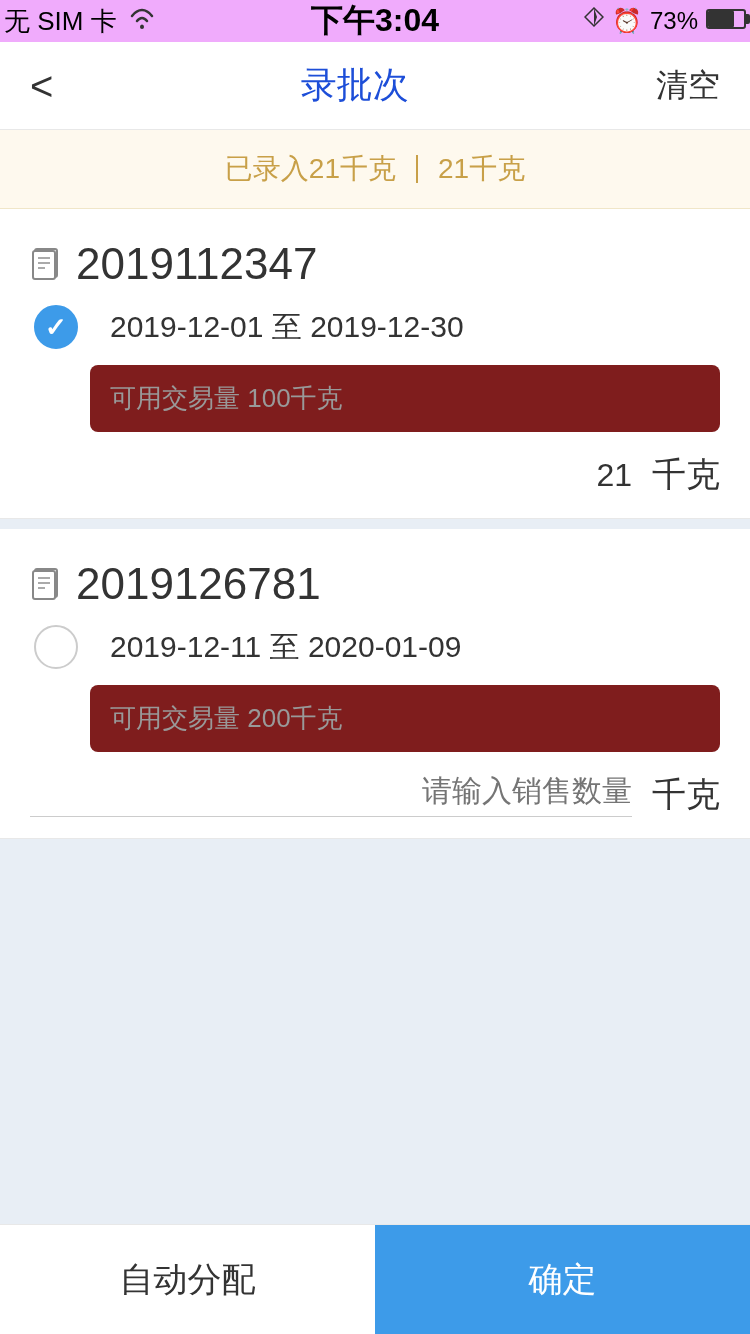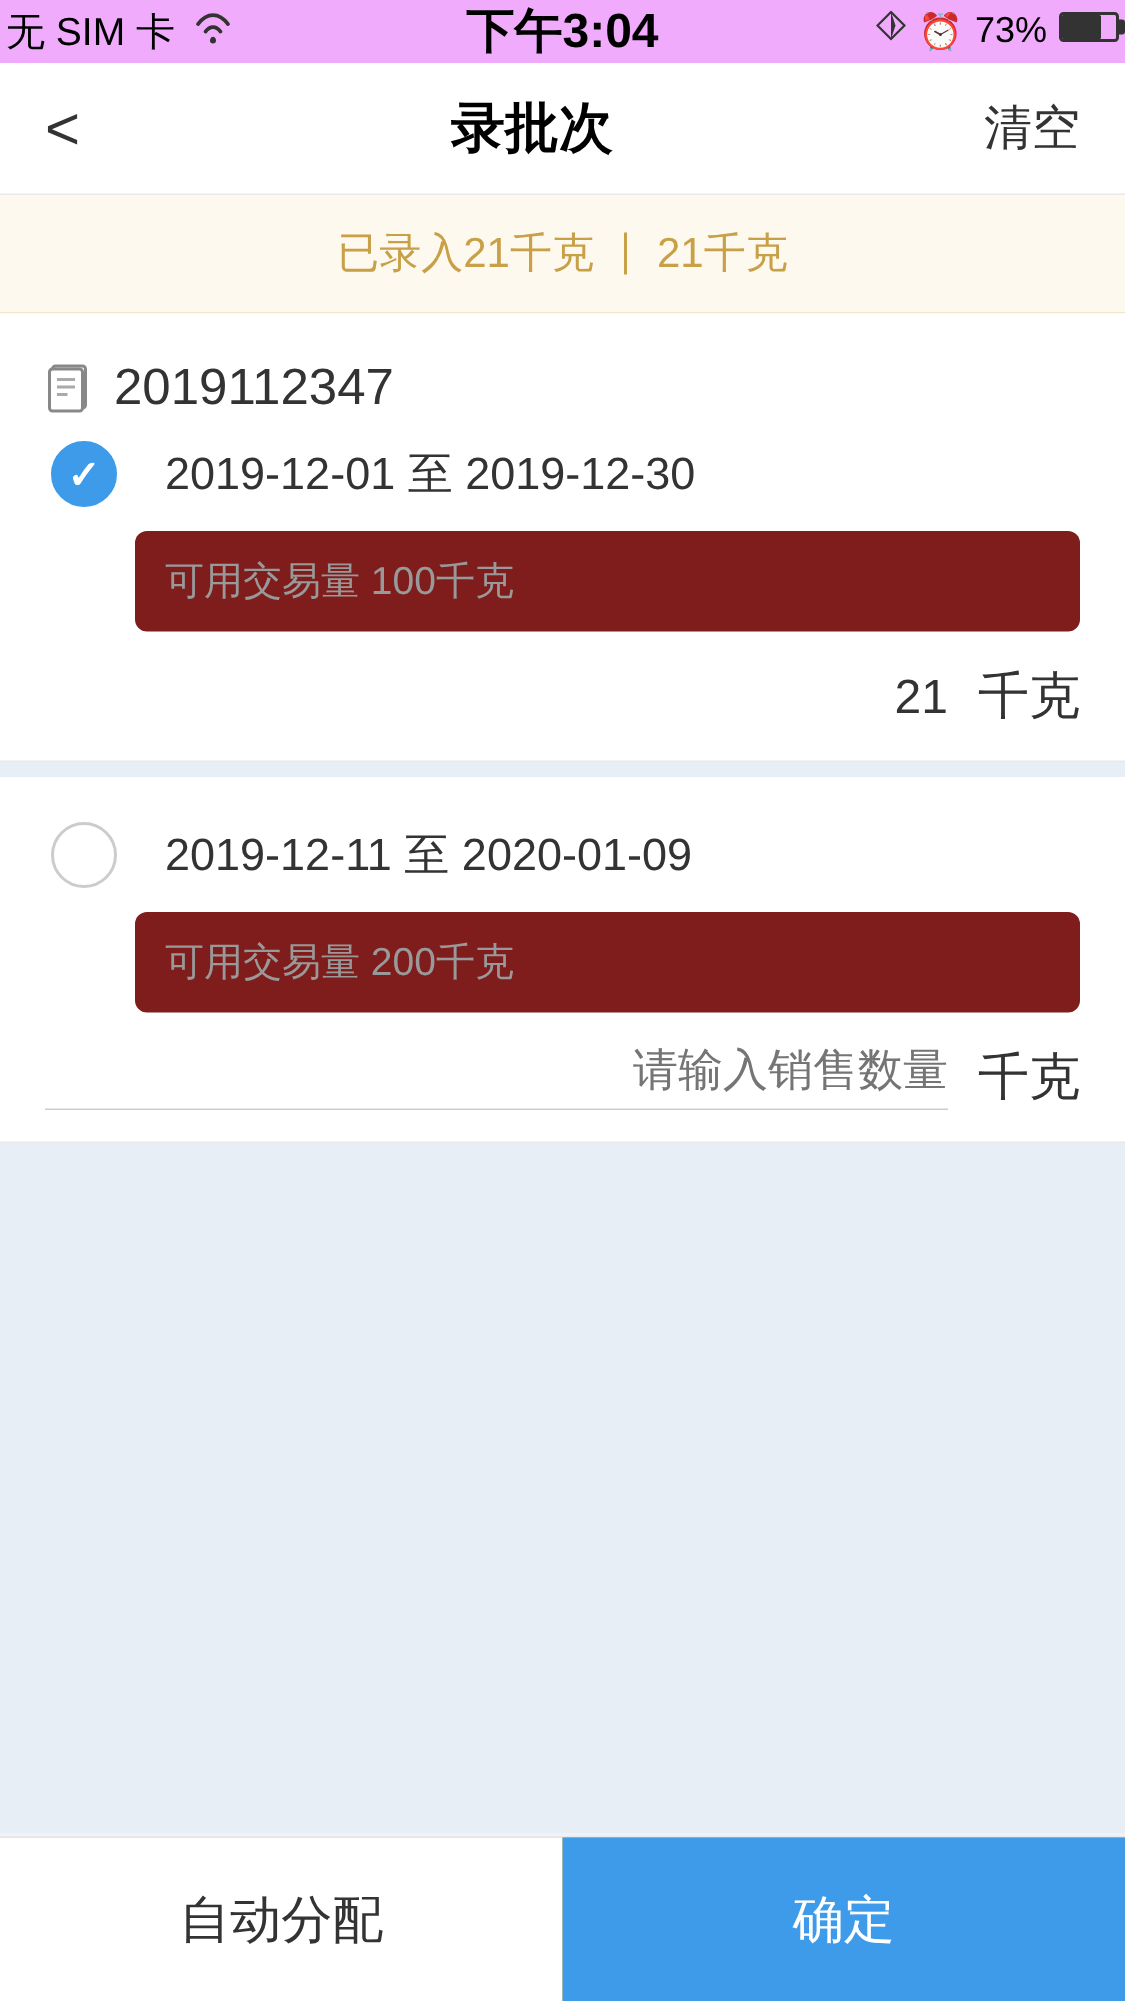--- a/index.html
+++ b/index.html
@@ -81,22 +81,22 @@
       border-bottom: 1px solid #e8e8e8;
     }
     .nav-back {
       font-size: 40px;
       color: #333;
       cursor: pointer;
       line-height: 1;
     }
     .nav-title {
       font-size: 36px;
-      font-weight: 700;
-      color: #000000;
+      font-weight: 400;
+      color: #1d4ed8;
     }
     .nav-clear {
       font-size: 32px;
       color: #333;
       cursor: pointer;
     }
 
     
     .info-banner {
       width: 100%;
@@ -143,21 +143,21 @@
 
     .batch-icon {
       width: 36px;
       height: 36px;
       display: inline-flex;
       align-items: center;
       justify-content: center;
     }
 
     .batch-id {
-      font-size: 34px;
+      font-size: 44px;
       color: #333;
       font-weight: 500;
     }
 
     .batch-date-row {
       display: flex;
       align-items: center;
       gap: 32px;
       margin-bottom: 16px;
       padding-left: 4px;
@@ -241,21 +241,21 @@
       height: 460px;
     }
 
     
     .bottom-bar {
       position: fixed;
       bottom: 0;
       width: 750px;
       height: 110px;
       display: flex;
-      background: #eab308;
+      background: #a21caf;
       border-top: 1px solid #e8e8e8;
     }
 
     .btn-auto {
       flex: 1;
       display: flex;
       align-items: center;
       justify-content: center;
       font-size: 34px;
       color: #333;
@@ -345,20 +345,32 @@
   </div>
 
   <div class="qty-input-row">
     <span class="qty-value">21</span>
     <span class="qty-unit">千克</span>
   </div>
 
   <div style="height: 10px; background: #e8eef5;"></div>
 
   <div class="batch-item">
+    <div class="batch-item-header">
+      <span class="batch-icon">
+        <svg width="34" height="34" viewBox="0 0 34 34" fill="none">
+          <rect x="4" y="2" width="22" height="28" rx="2" stroke="#888" stroke-width="2" fill="none"></rect>
+          <rect x="2" y="4" width="22" height="28" rx="2" stroke="#888" stroke-width="2" fill="#fff"></rect>
+          <line x1="7" y1="11" x2="19" y2="11" stroke="#aaa" stroke-width="2"></line>
+          <line x1="7" y1="16" x2="19" y2="16" stroke="#aaa" stroke-width="2"></line>
+          <line x1="7" y1="21" x2="14" y2="21" stroke="#aaa" stroke-width="2"></line>
+        </svg>
+      </span>
+      <span class="batch-id">2019126781</span>
+    </div>
     <div class="batch-date-row">
       <div class="radio-circle"></div>
       <span class="batch-date">2019-12-11 至 2020-01-09</span>
     </div>
     <div class="available-qty-box">
       <span class="available-qty-text">可用交易量 200千克</span>
     </div>
   </div>
 
   <div style="display: flex; align-items: center; justify-content: flex-end; padding: 20px 30px; border-bottom: 1px solid #e8e8e8;">

